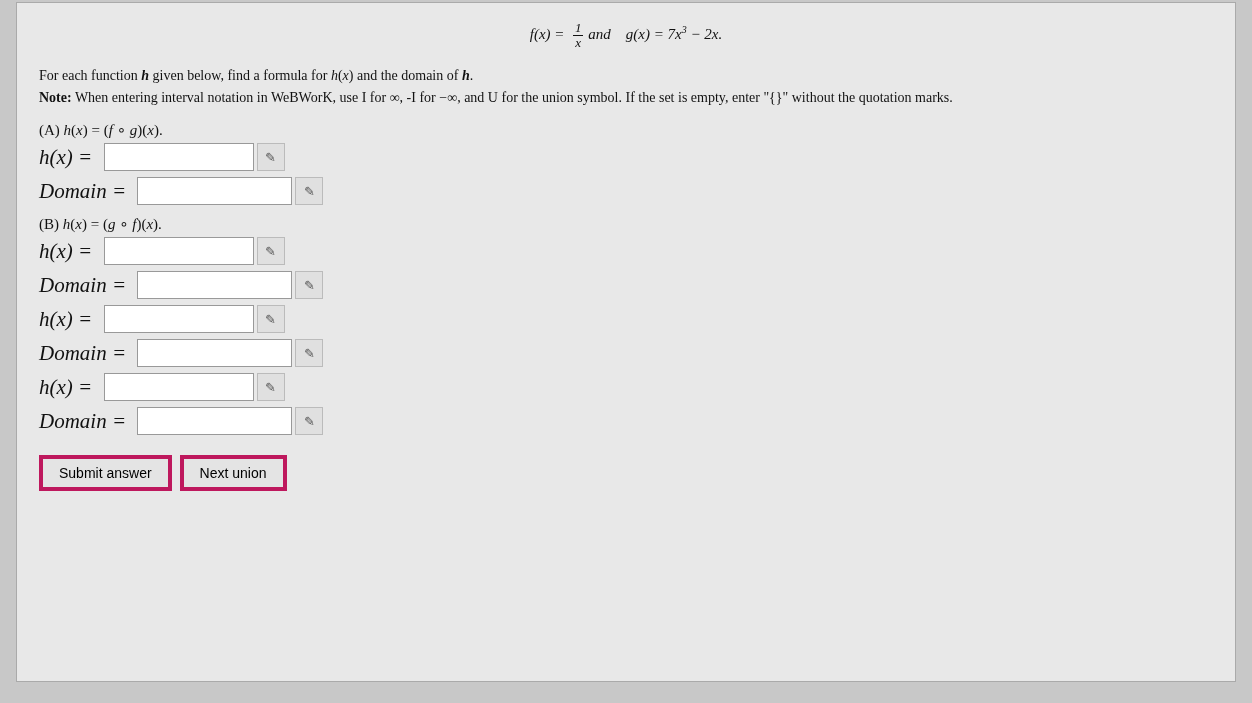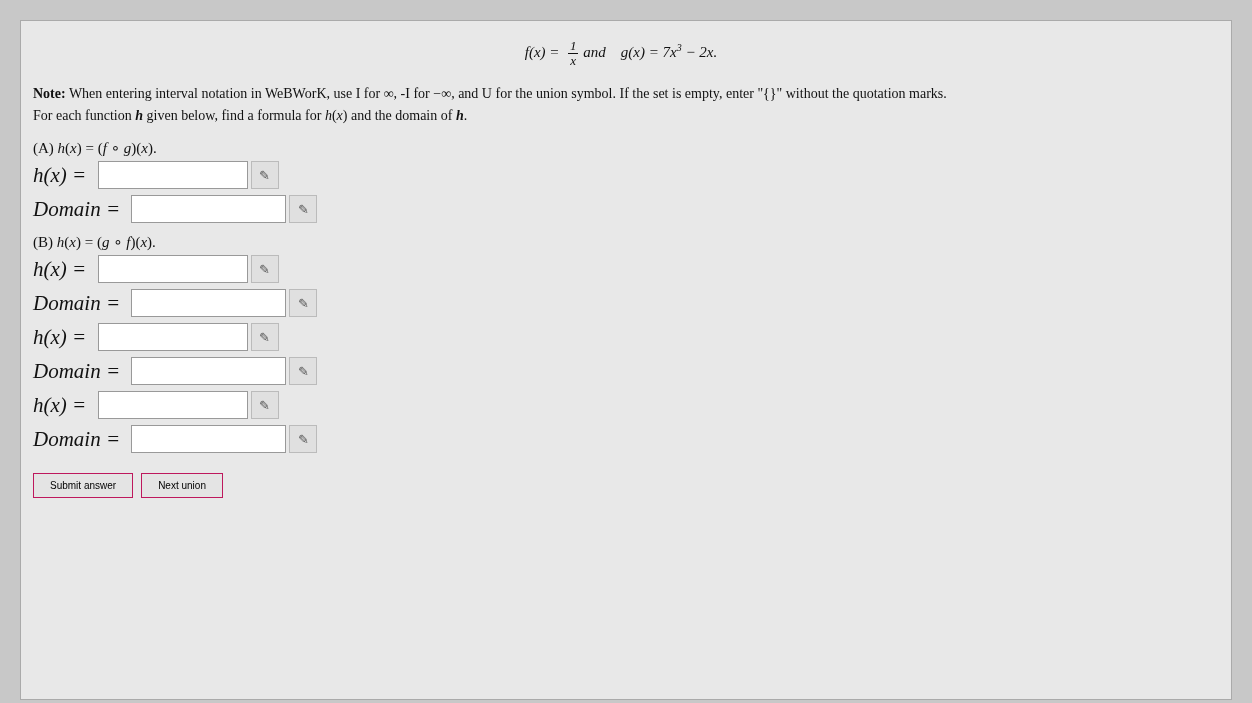--- a/index.html
+++ b/index.html
@@ -9,22 +9,22 @@
       font-size: 15px;
       color: #111;
       min-height: 703px;
       display: flex;
       align-items: flex-start;
       justify-content: center;
     }
     .main-container {
       background: #e8e8e8;
       border: 1px solid #aaa;
-      margin: 20px;
-      padding: 18px 22px 20px 12px;
+      margin: 2px;
+      padding: 18px 22px 20px 22px;
       width: 1220px;
       min-height: 680px;
       position: relative;
     }
     .header-formula {
       text-align: center;
       font-size: 15px;
       margin-bottom: 14px;
       font-style: italic;
     }
@@ -99,23 +99,23 @@
     .section {
       margin-bottom: 4px;
     }
     .buttons-row {
       display: flex;
       gap: 8px;
       margin-top: 20px;
     }
     .action-btn {
       background: #e4e4e4;
-      border: 1px solid #be185d;
+      border: 4px solid #be185d;
       padding: 6px 16px;
-      font-size: 10px;
+      font-size: 14px;
       cursor: pointer;
       font-family: Arial, sans-serif;
     }
     .superscript {
       font-size: 10px;
       vertical-align: super;
     }
     .part-title {
       margin-top: 10px;
       margin-bottom: 4px;
@@ -133,24 +133,24 @@
       <span class="num">1</span>
       <span class="den">x</span>
     </span>
     <span>and</span>
     &nbsp;&nbsp;
     <span style="font-style:italic;">g</span><span>(</span><span style="font-style:italic;">x</span><span>) = 7</span><span style="font-style:italic;">x</span><span class="superscript">3</span><span> − 2</span><span style="font-style:italic;">x</span><span>.</span>
   </div>
 
   <div class="instructions">
     <div>
+      For each function <span class="bold-italic">h</span> given below, find a formula for <span style="font-style:italic;">h</span>(<span style="font-style:italic;">x</span>) and the domain of <span class="bold-italic">h</span>.
+    </div>
+    <div>
       <span class="note-label">Note:</span> When entering interval notation in WeBWorK, use I for ∞, -I for −∞, and U for the union symbol. If the set is empty, enter "{}" without the quotation marks.
-    </div>
-    <div>
-      For each function <span class="bold-italic">h</span> given below, find a formula for <span style="font-style:italic;">h</span>(<span style="font-style:italic;">x</span>) and the domain of <span class="bold-italic">h</span>.
     </div>
   </div>
 
   <div class="section">
     <div class="part-title">
       (A) <span style="font-style:italic;">h</span>(<span style="font-style:italic;">x</span>) = (<span style="font-style:italic;">f</span> ∘ <span style="font-style:italic;">g</span>)(<span style="font-style:italic;">x</span>).
     </div>
     <div class="input-row">
       <span class="input-label"><span style="font-style:italic;">h</span>(<span style="font-style:italic;">x</span>) =&nbsp;</span>
       <input type="text" class="answer-input" value="" style="">

